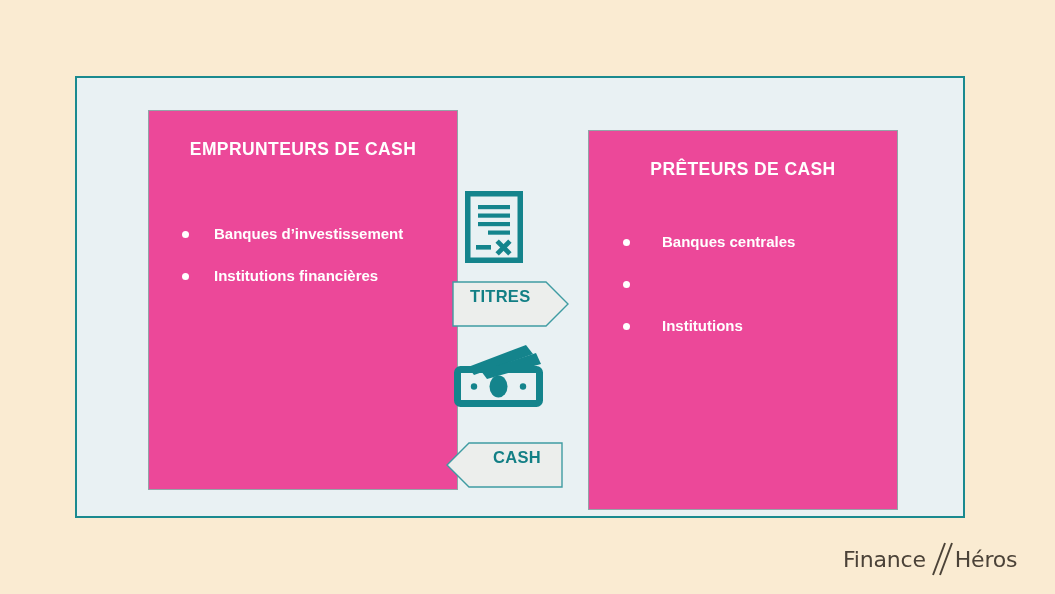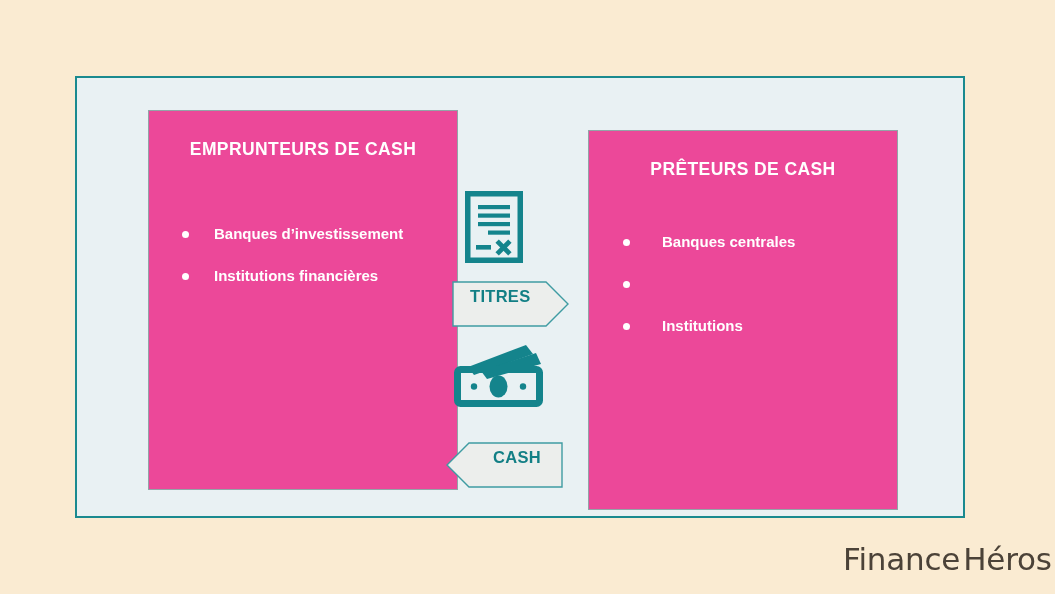--- a/index.html
+++ b/index.html
@@ -135,21 +135,21 @@
   #logo {
     position: absolute;
     left: 843px;
     top: 541px;
     width: 200px;
     height: 36px;
     display: flex;
     align-items: center;
   }
   .logo-text {
-    font-size: 31px;
+    font-size: 22px;
     color: #4b4238;
     font-family: "DejaVu Sans", sans-serif;
     letter-spacing: -0.2px;
   }
   #logo-slashes {
     margin: 0 1px 0 2px;
     display: inline-block;
   }
 </style>
 </head>

